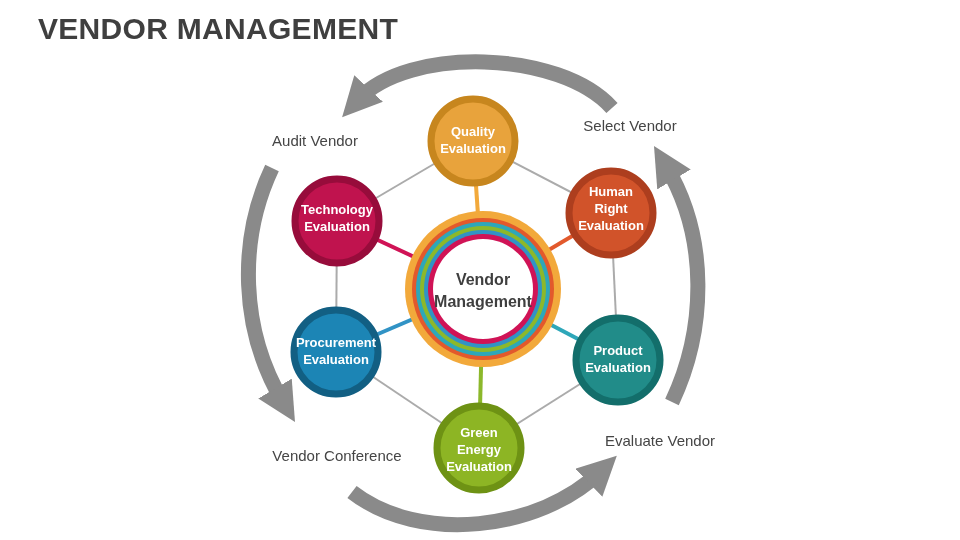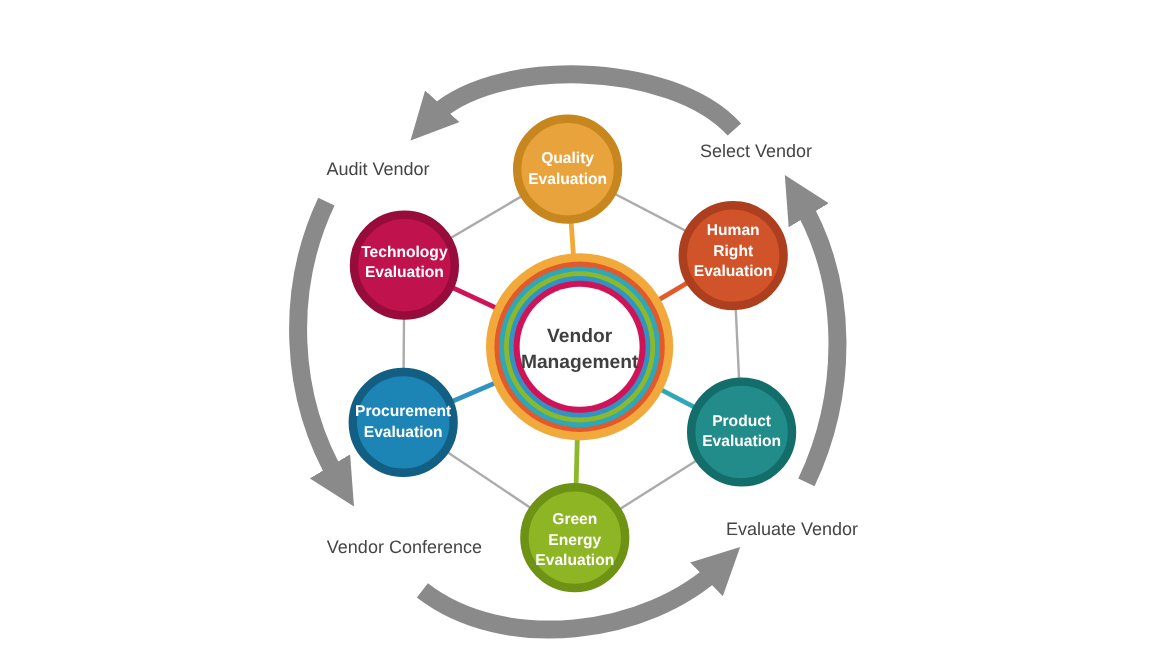--- a/index.html
+++ b/index.html
@@ -47,20 +47,21 @@
   .outer-label {
     font-size: 15px;
     text-anchor: middle;
   }
 </style>
 </head>
 <body>
 
 <div class="stage">
 
+  <div class="page-title" style="color:#3F3F3F">VENDOR MANAGEMENT</div>
 
   <svg class="diagram" width="960" height="540" viewBox="0 0 960 540">
 
     <defs>
       <marker id="arrowhead" viewBox="0 0 10 10" refX="4" refY="5" markerWidth="2.6" markerHeight="2.6" orient="auto">
         <path d="M0 0 L10 5 L0 10 z" fill="#8A8A8A"></path>
       </marker>
     </defs>
 
     <g fill="none" stroke-linecap="butt">

